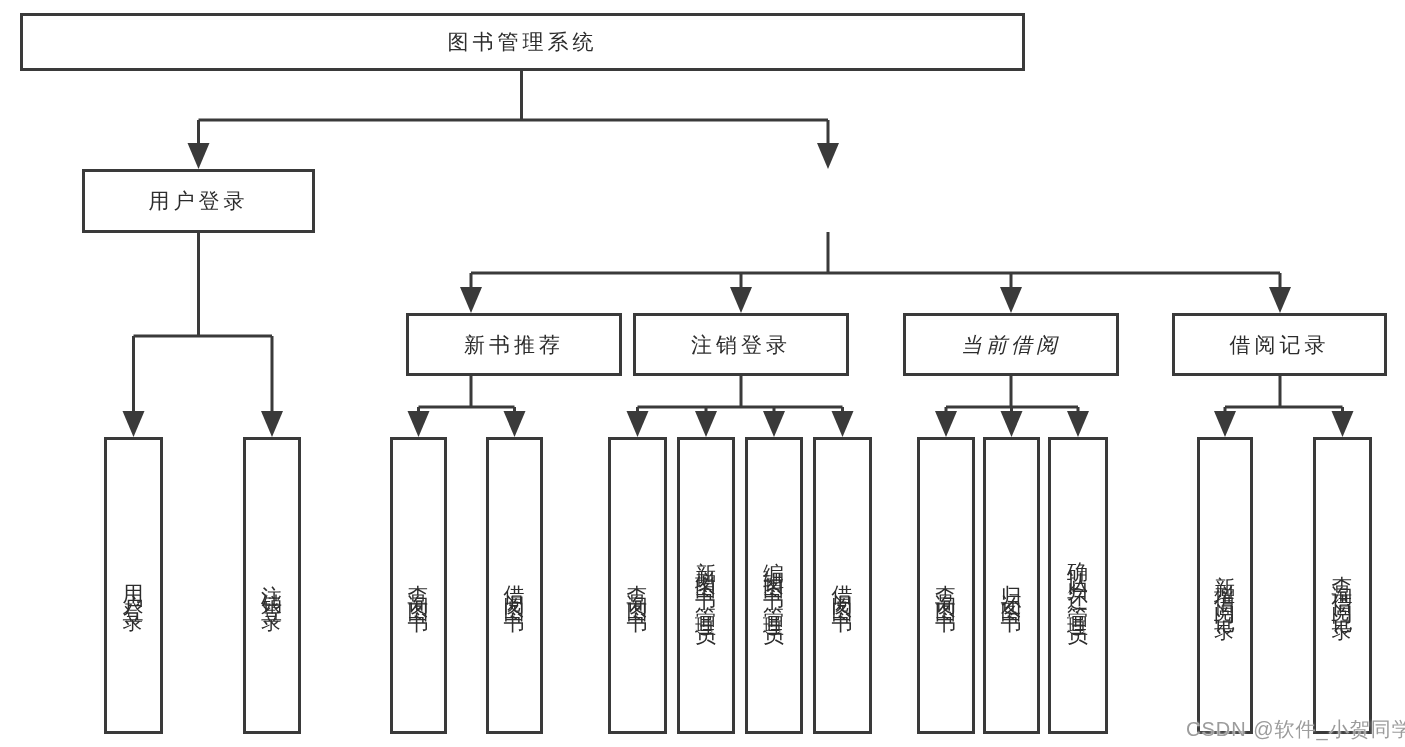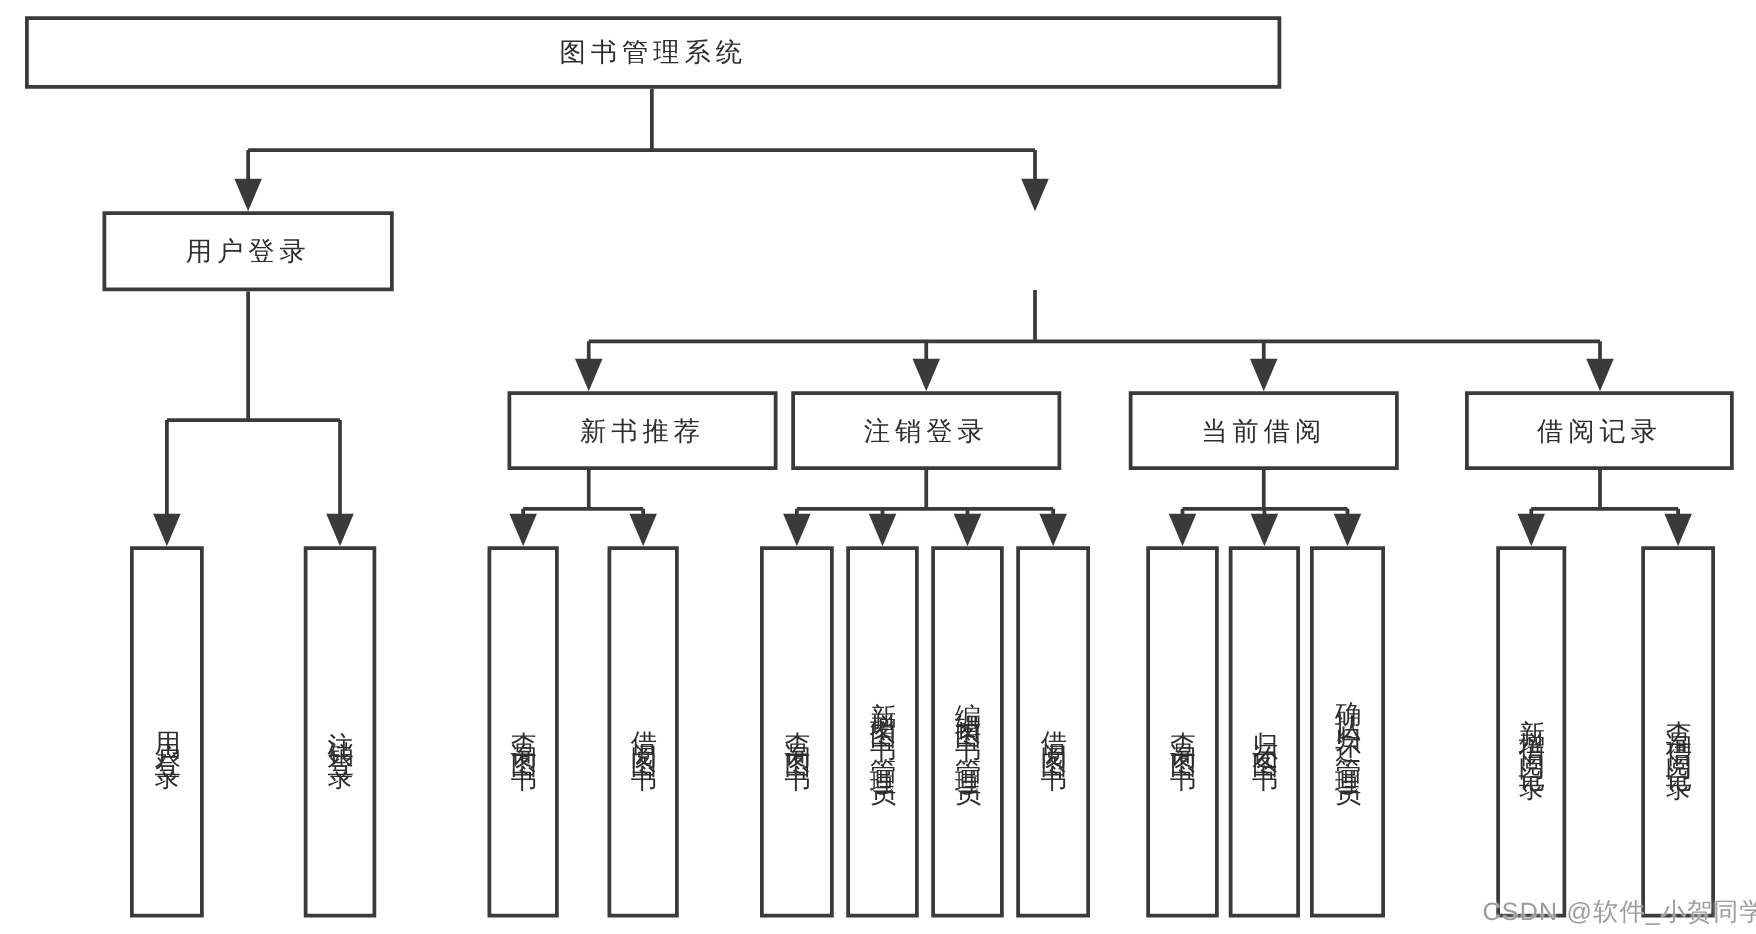--- a/index.html
+++ b/index.html
@@ -109,21 +109,21 @@
   <div class="hbox" style="left:82px; top:169px; width:233px; height:64px;">
     <span>用户登录</span>
   </div>
 
   <div class="hbox" style="left:363px; top:313px; width:216px; height:63px;margin-left:43px;">
     <span>新书推荐</span>
   </div>
   <div class="hbox" style="left:633px; top:313px; width:216px; height:63px;">
     <span>注销登录</span>
   </div>
-  <div class="hbox" style="left:903px; top:313px; width:216px; height:63px;">
+  <div class="hbox" style="left:903px; top:313px; width:216px; height:63px;font-style:italic;">
     <span>当前借阅</span>
   </div>
   <div class="hbox" style="left:1172px; top:313px; width:215px; height:63px;">
     <span>借阅记录</span>
   </div>
 
   <div class="vbox" style="left:104px; top:437px; width:59px; height:297px;">
     <span class="vtext">用户登录</span>
   </div>
   <div class="vbox" style="left:243px; top:437px; width:58px; height:297px;">

